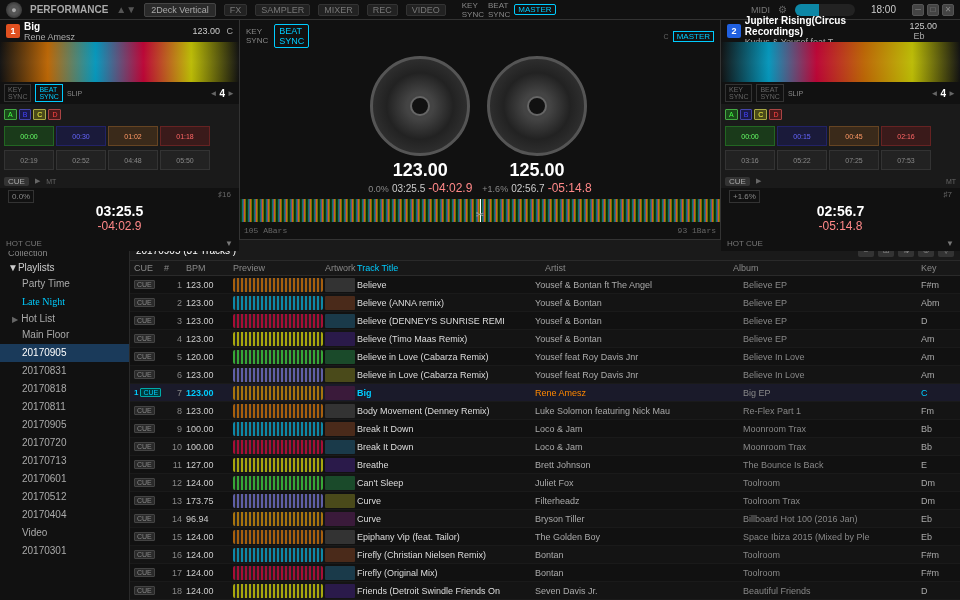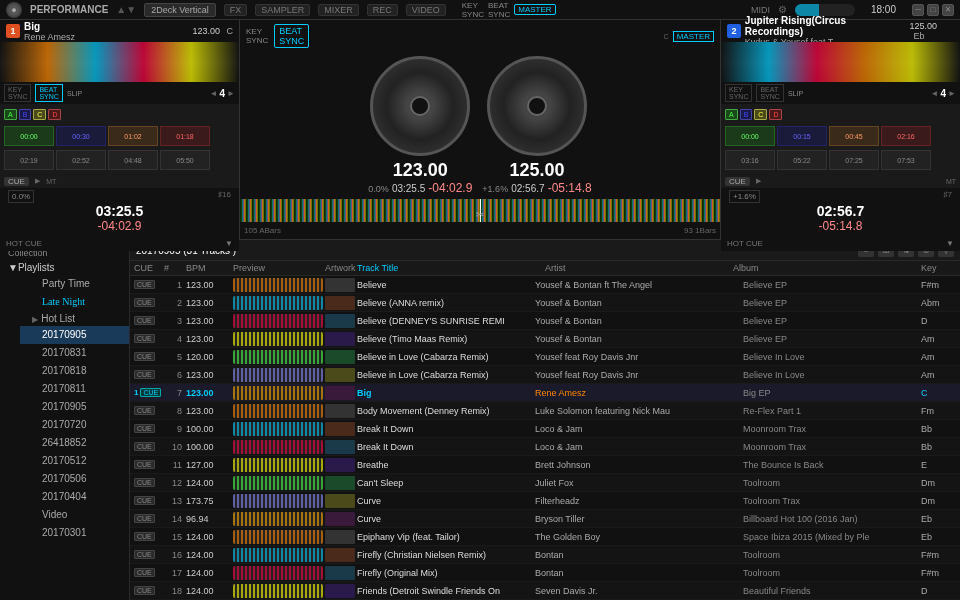--- a/index.html
+++ b/index.html
@@ -239,20 +239,21 @@
       width: 1px;
       background: #fff;
     }
 
     .center-bottom {
       display: flex;
       align-items: center;
       gap: 20px;
       padding: 4px;
       width: 100%;
+      font-family: Liberation Mono, monospace;
     }
     .bars-label {
       font-size: 8px;
       color: #666;
     }
 
     
     .track-list-area {
       display: flex;
       flex: 1;
@@ -279,21 +280,20 @@
       padding: 4px 8px 2px;
     }
     .sidebar-item {
       font-size: 10px;
       color: #aaa;
       padding: 2px 12px;
       cursor: pointer;
       white-space: nowrap;
       overflow: hidden;
       text-overflow: ellipsis;
-      margin-left: 20px;
     }
     .sidebar-item.selected { background: #1a3a5a; color: #fff; }
     .sidebar-item.highlighted { color: #0cf; font-family: Liberation Serif, serif; }
     .sidebar-arrow {
       display: inline-block;
       margin-right: 3px;
       font-size: 8px;
       color: #666;
     }
 
@@ -634,29 +634,30 @@
     <div class="sidebar-section header">Collection</div>
     <div class="sidebar-section" style="display:flex;align-items:center">
       <span>▼</span>
       <span>Playlists</span>
     </div>
     <div class="sidebar-item">　Party Time</div>
     <div class="sidebar-item highlighted">　Late Night</div>
     <div class="sidebar-item">
       <span class="sidebar-arrow">▶</span>Hot List
     </div>
+    <div class="sidebar-item">　Main Floor</div>
     <div class="sidebar-item selected">　20170905</div>
     <div class="sidebar-item">　20170831</div>
     <div class="sidebar-item">　20170818</div>
     <div class="sidebar-item">　20170811</div>
     <div class="sidebar-item">　20170905</div>
     <div class="sidebar-item">　20170720</div>
-    <div class="sidebar-item">　26418852</div>
+    <div class="sidebar-item">　20170713</div>
+    <div class="sidebar-item">　20170601</div>
     <div class="sidebar-item">　20170512</div>
-    <div class="sidebar-item">　20170506</div>
     <div class="sidebar-item">　20170404</div>
     <div class="sidebar-item">　Video</div>
     <div class="sidebar-item">　20170301</div>
 
   </div>
 
   <div class="track-main">
 
     <div class="track-header-bar">
       <span class="playlist-name">20170905 (31 Tracks )</span>

